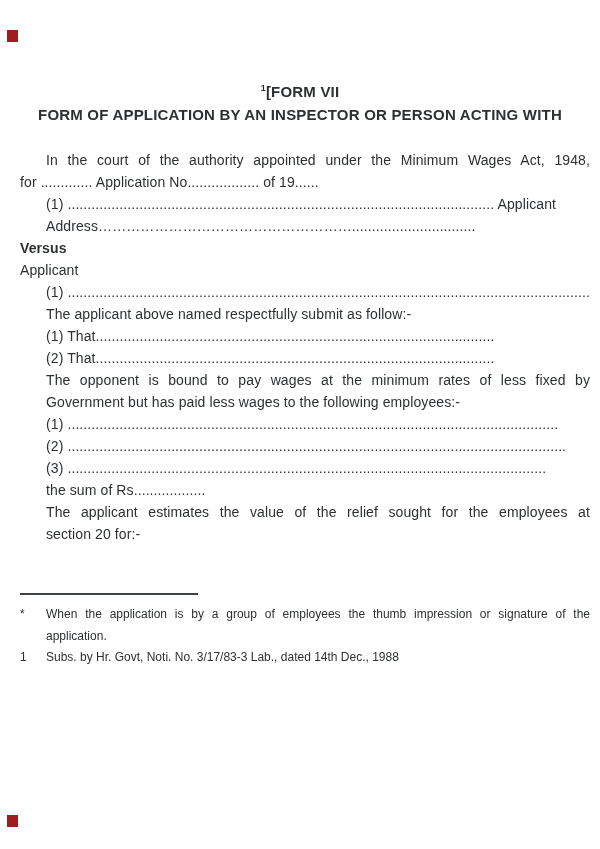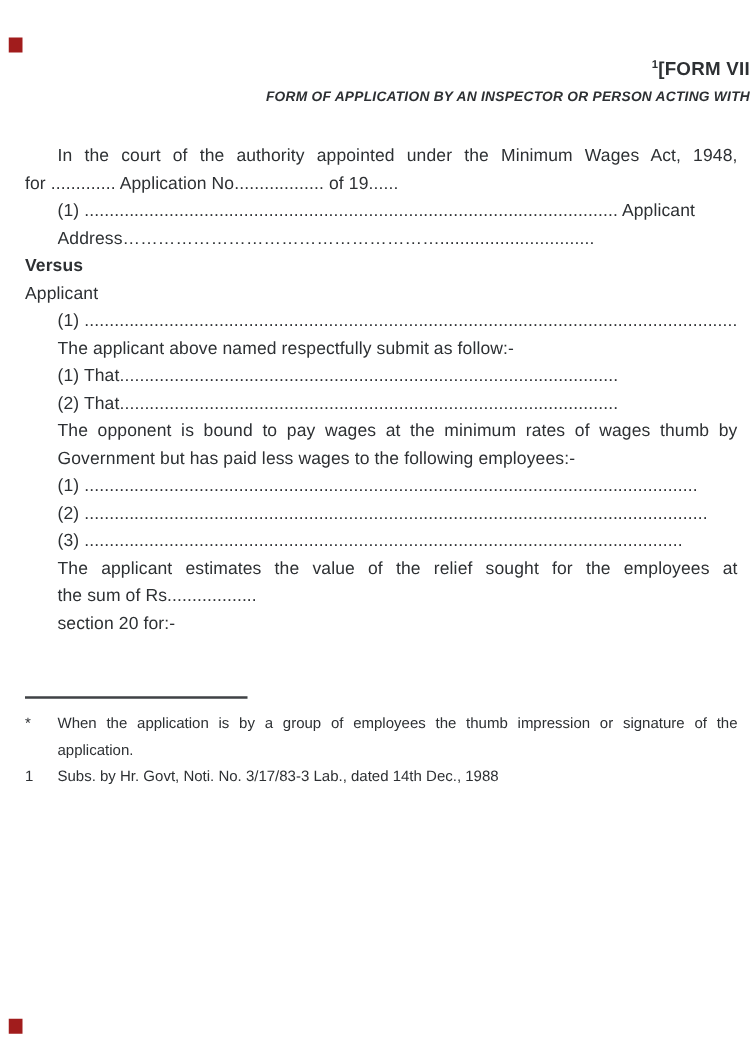--- a/index.html
+++ b/index.html
@@ -14,26 +14,27 @@
   }
   .corner-marker {
     position:absolute; left:7px;
     width:11px; height:12px;
   }
   .corner-marker.top { top:30px; }
   .corner-marker.bottom { top:815px; }
 
   .title-block {
     padding-top:40px;
-    text-align:right;
+    text-align:center;
     font-weight:bold;
+    margin-top:37px;
   }
   .t1 { font-size:15px; line-height:23px; letter-spacing:0.2px; }
   .t1 sup { font-size:9px; font-weight:bold; }
-  .t2 { font-size:11px; line-height:23px; letter-spacing:0.2px;font-style:italic; }
+  .t2 { font-size:15px; line-height:23px; letter-spacing:0.2px; }
 
   .body-block {
     margin:23px 10px 0 46px;
     font-size:14px;
     line-height:22px;
     letter-spacing:0.1px;
   }
   .bline { white-space:nowrap; overflow:hidden; height:22px; }
   .bline.justify {
     white-space:normal; overflow:visible;
@@ -78,27 +79,27 @@
       <div class="bline justify">In the court of the authority appointed under the Minimum Wages Act, 1948,</div>
       <div class="bline outdent">for ............. Application No.................. of 19......</div>
       <div class="bline">(1) ........................................................................................................... Applicant</div>
       <div class="bline">Address………………………………………………...............................</div>
       <div class="bline outdent bold">Versus</div>
       <div class="bline outdent">Applicant</div>
       <div class="bline">(1) ....................................................................................................................................</div>
       <div class="bline">The applicant above named respectfully submit as follow:-</div>
       <div class="bline">(1) That....................................................................................................</div>
       <div class="bline">(2) That....................................................................................................</div>
-      <div class="bline justify">The opponent is bound to pay wages at the minimum rates of wages thumb by</div>
+      <div class="bline justify">The opponent is bound to pay wages at the minimum rates of less fixed by</div>
       <div class="bline">Government but has paid less wages to the following employees:-</div>
       <div class="bline">(1) ...........................................................................................................................</div>
       <div class="bline">(2) .............................................................................................................................</div>
       <div class="bline">(3) ........................................................................................................................</div>
+      <div class="bline">the sum of Rs..................</div>
       <div class="bline justify">The applicant estimates the value of the relief sought for the employees at</div>
-      <div class="bline">the sum of Rs..................</div>
       <div class="bline">section 20 for:-</div>
     </div>
 
   <div class="fn-divider"></div>
 
   <div class="fn-block" id="fn-rows">
       <div class="fn-row">
         <span class="fn-marker">*</span>
         <div class="fn-lines">
           <div class="fn-line justify">When the application is by a group of employees the thumb impression or signature of the</div>

